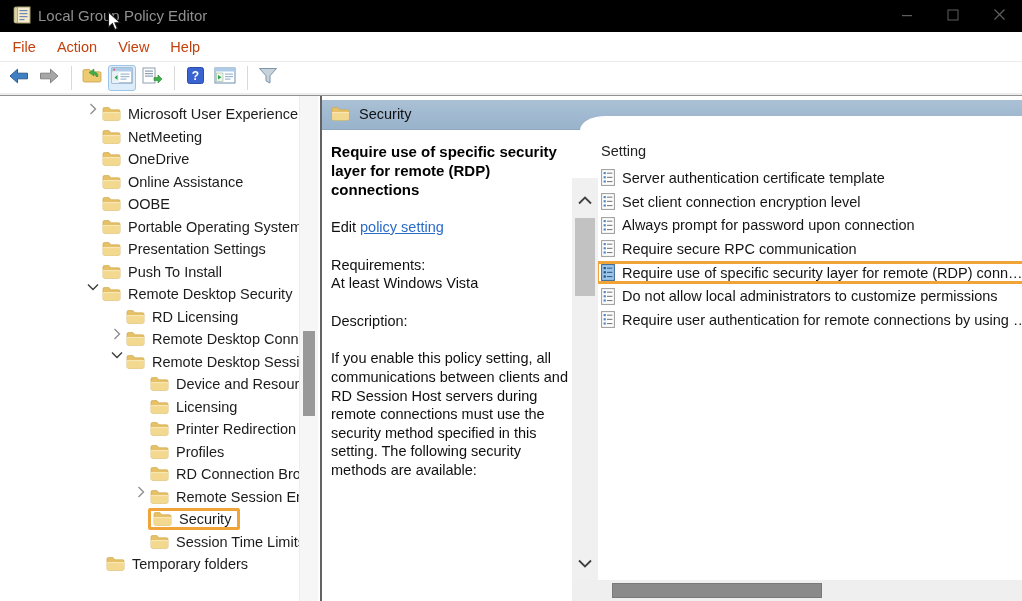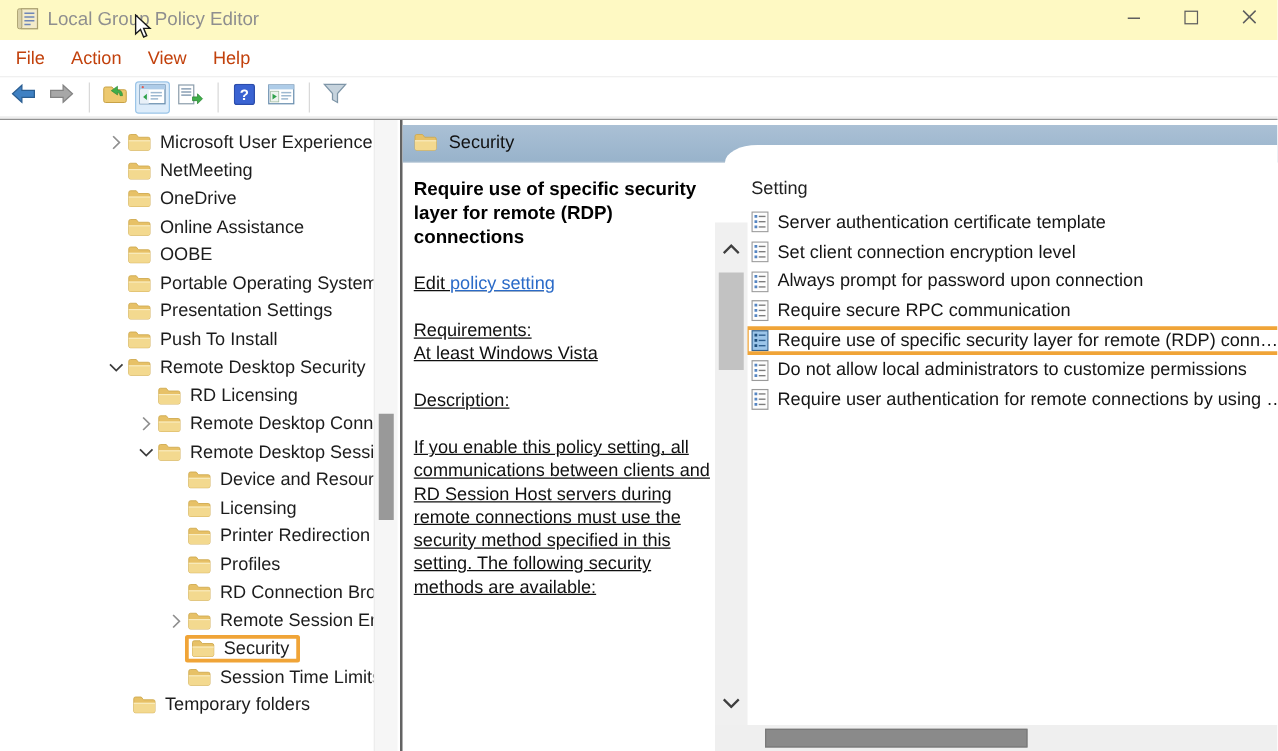--- a/index.html
+++ b/index.html
@@ -3,59 +3,59 @@
 <meta charset="utf-8">
 <style>
   html,body{margin:0;padding:0;}
   body{
     width:1022px;height:601px;position:relative;overflow:hidden;
     background:#ffffff;
     font-family:"Liberation Sans","DejaVu Sans",sans-serif;
     -webkit-font-smoothing:antialiased;
   }
   
-  .titlebar{position:absolute;left:0;top:0;right:0;height:32px;background:#fef9c3;}
+  .titlebar{position:absolute;left:0;top:0;right:0;height:32px;background:#000000;}
   .app-icon{position:absolute;left:12px;top:5px;width:20px;height:22px;}
   .app-title{position:absolute;left:38px;top:0;height:32px;line-height:32px;font-size:15px;color:#8f8f8f;}
   .win-controls{position:absolute;right:0;top:0;height:31px;display:flex;}
   .win-btn{width:46px;height:31px;display:flex;align-items:center;justify-content:center;}
   .cursor{position:absolute;left:107px;top:11px;z-index:60;}
   
   .menubar{position:absolute;left:0;top:32px;right:0;height:29px;display:flex;align-items:center;
     padding-left:2px;border-bottom:1px solid #ececec;background:#fff;}
   .menu-item{padding:0 10.5px;font-size:14.5px;color:#c2410c;height:100%;display:flex;align-items:center;}
   
   .toolbar{position:absolute;left:0;top:62px;right:0;height:31px;background:#fff;display:flex;
     align-items:center;padding-left:5px;border-bottom:2px solid #ededed;}
   .tb-btn{width:28px;height:26px;display:flex;align-items:center;justify-content:center;margin-right:2px;box-sizing:border-box;}
   .tb-btn.active{background:#ddecfa;border:1px solid #9cc5e8;border-radius:3px;}
   .tb-sep{width:1px;height:24px;background:#d9d9d9;margin:0 6px;}
   
   .content{position:absolute;left:0;top:95px;right:0;bottom:0;border-top:1px solid #919191;background:#fff;}
   
   .tree-pane{position:absolute;left:0;top:0;bottom:0;width:320px;background:#fff;}
   .tree-rows{position:absolute;left:0;top:7px;width:299px;bottom:0;overflow:hidden;}
-  .tree-row{height:22.5px;display:flex;align-items:center;white-space:nowrap;}
+  .tree-row{height:22.5px;display:flex;align-items:flex-start;white-space:nowrap;}
   .expander{width:18px;flex:none;display:inline-flex;align-items:center;justify-content:center;}
   .tree-grp{display:inline-flex;align-items:center;height:22px;box-sizing:border-box;border-radius:2px;}
   .tree-grp.hl{border:3px solid #F0A437;padding:0 6px 0 2px;margin-left:-2px;}
   .tree-label{margin-left:7px;font-size:14.5px;color:#1c1c1c;}
   .tree-scroll{position:absolute;right:2px;top:0;bottom:0;width:18px;background:#f6f6f6;border-left:1px solid #ededed;}
   .tree-thumb{position:absolute;left:3px;width:12px;top:235px;height:85px;background:#999999;}
   
   .right-side{position:absolute;left:320px;top:0;right:0;bottom:0;background:#fff;border-left:2px solid #636363;overflow:hidden;}
   .pane-header{position:absolute;left:0;right:0;top:4px;height:29px;
     background:linear-gradient(180deg,#aac0d5 0%,#98b3cb 100%);border-bottom:1px solid #8fa9c1;}
   .pane-header .hfolder{position:absolute;left:9px;top:6px;}
   .pane-header .htitle{position:absolute;left:37px;top:0;height:29px;line-height:29px;font-size:14.5px;color:#111;}
   .white-tab{position:absolute;left:258px;top:20px;right:0;bottom:0;background:#fff;border-top-left-radius:26px 14px;}
   
   .details{position:absolute;left:9px;top:46px;width:241px;font-size:14.5px;line-height:18.6px;color:#101010;}
   .policy-title{font-weight:bold;font-size:15px;line-height:19px;color:#000;}
-  .dblock{margin-top:19px;text-decoration:underline;}
+  .dblock{margin-top:19px;}
   .details a{color:#2B6BC8;text-decoration:underline;cursor:pointer;}
   
   .desc-scroll{position:absolute;left:250px;width:26px;top:82px;bottom:21px;background:#f0f0f0;}
   .desc-thumb{position:absolute;left:3px;width:20px;top:40px;height:78px;background:#c2c2c2;}
   .chev-up{position:absolute;top:13px;left:6px;}
   .chev-down{position:absolute;bottom:8px;left:6px;}
   
   .settings{position:absolute;left:276px;top:40px;right:0;bottom:21px;overflow:hidden;}
   .settings-header{height:26px;margin-top:2px;padding-left:3px;font-size:14.5px;color:#222;display:flex;align-items:center;}
   .settings-rows{margin-top:2px;}

